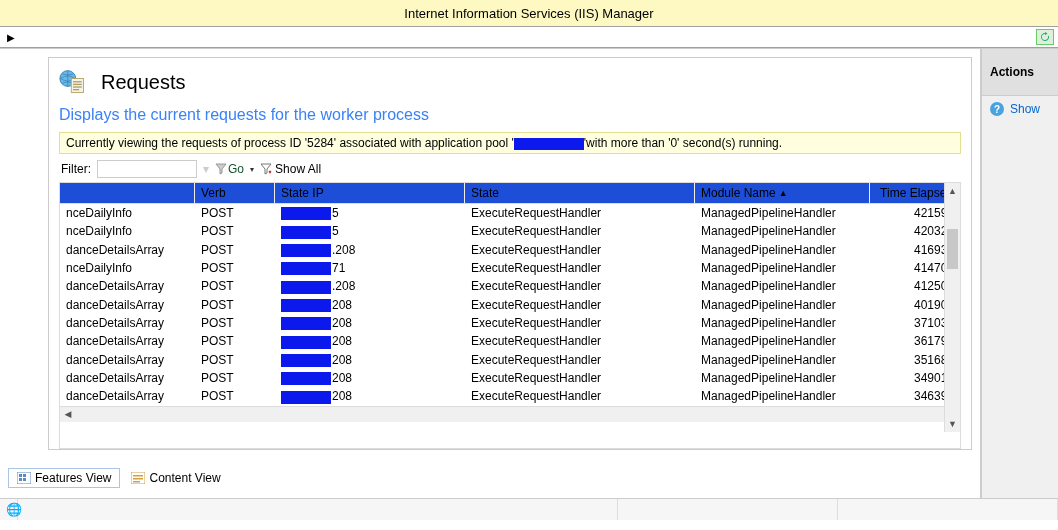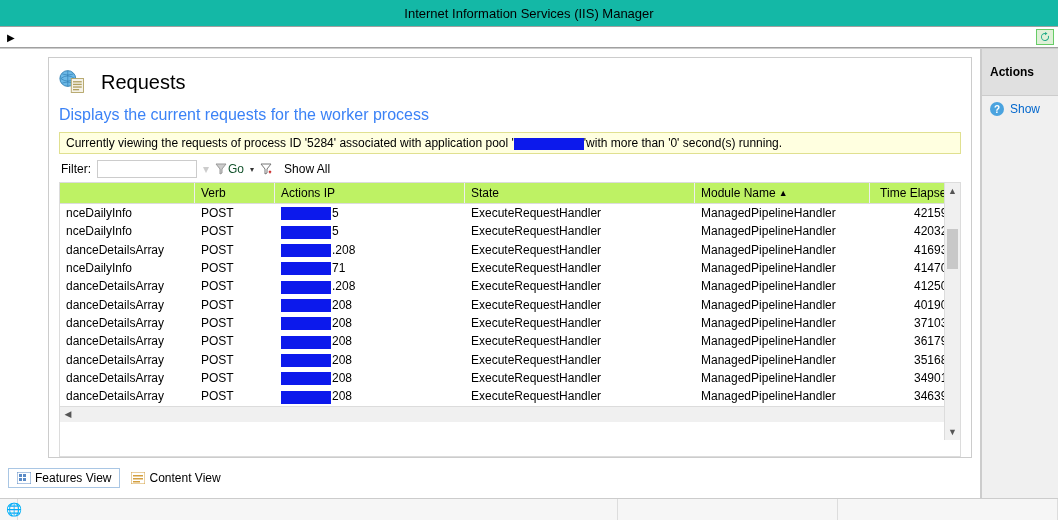--- a/index.html
+++ b/index.html
@@ -1,18 +1,18 @@
 <!DOCTYPE html>
 <html><head>
 <meta charset="utf-8">
 <style>
 * { box-sizing: border-box; margin: 0; padding: 0; }
 body { font-family: "Segoe UI", Tahoma, sans-serif; font-size: 12px; background: #fff; width: 1058px; height: 530px; overflow: hidden; color: #000; }
 
-.titlebar { background: #14b8a6; height: 26px; display: flex; align-items: center; justify-content: center; color: #000; font-size: 13px; }
+.titlebar { background: #fef9c3; height: 26px; display: flex; align-items: center; justify-content: center; color: #000; font-size: 13px; }
 
 .address-row { height: 22px; border-top: 1px solid #a0a0a0; border-bottom: 1px solid #a0a0a0; display: flex; align-items: center; padding: 0 4px; background: #fff; position: relative; }
 .address-arrow { font-size: 10px; color: #000; padding: 0 3px; }
 .refresh-btn { position: absolute; right: 4px; top: 2px; width: 18px; height: 16px; background: #dff0d8; border: 1px solid #6c6; display: flex; align-items: center; justify-content: center; font-size: 10px; color: #090; }
 
 .workspace { display: flex; height: 450px; background: #fff; border-top: 1px solid #ccc; }
 .main-area { flex: 1; display: flex; flex-direction: column; padding: 8px; border-right: 1px solid #ccc; }
 .content-panel { flex: 1; background: #fff; border: 1px solid #ccc; padding: 10px 10px 0 10px; display: flex; flex-direction: column; overflow: hidden; margin-left: 40px; }
 
 .page-head { display: flex; align-items: center; gap: 14px; margin-bottom: 10px; }
@@ -21,48 +21,48 @@
 
 .page-desc { font-size: 16px; color: #3b82f6; margin-bottom: 8px; }
 
 .info-bar { background: #ffffe0; border: 1px solid #e0e090; padding: 3px 6px; font-size: 12px; margin-bottom: 6px; }
 .info-bar .redact { display: inline-block; width: 70px; height: 12px; background: #0c19ec; vertical-align: middle; }
 
 .filter-row { display: flex; align-items: center; gap: 6px; font-size: 12px; margin-bottom: 4px; padding-left: 2px; }
 .filter-input { width: 100px; height: 18px; border: 1px solid #ccc; background: #fff; }
 .filter-go { display: flex; align-items: center; gap: 1px; color: #14532d; }
 .filter-go svg, .showall svg { display: block; }
-.showall { display: flex; align-items: center; gap: 12px; color: #000; }
+.showall { display: flex; align-items: center; gap: 3px; color: #000; }
 .dropdown-caret { font-size: 8px; color: #333; }
 
 .grid-wrap { position: relative; flex: 1; display: flex; flex-direction: column; border: 1px solid #dcdcdc; overflow: hidden; }
 .grid-head, .grid-row { display: flex; }
 .grid-head { border-bottom: 1px solid #dcdcdc; }
-.grid-head .cell { background: #bef264; border-right: 1px solid #eee; padding: 3px 6px; font-size: 12px; display: flex; align-items: center; gap: 3px; }
+.grid-head .cell { background: #1d4ed8; border-right: 1px solid #eee; padding: 3px 6px; font-size: 12px; display: flex; align-items: center; gap: 3px; }
 .grid-body { overflow: hidden; }
 .grid-row .cell { padding: 2px 6px; font-size: 12px; white-space: nowrap; overflow: hidden; }
 .cell.c-url   { width: 135px; }
 .cell.c-verb  { width: 80px; }
 .cell.c-ip    { width: 190px; }
 .cell.c-state { width: 230px; }
 .cell.c-mod   { width: 175px; }
 .cell.c-time  { width: 90px; text-align: right; justify-content: flex-end; }
 .ip-redact { display: inline-block; width: 50px; height: 13px; background: #0c19ec; vertical-align: middle; margin-right: 1px; }
 .sort-ind { font-size: 9px; }
 
 .vscroll { position: absolute; right: 0; top: 0; bottom: 16px; width: 16px; background: #f0f0f0; border-left: 1px solid #dcdcdc; display: flex; flex-direction: column; }
 .vscroll .arrow { height: 16px; display: flex; align-items: center; justify-content: center; font-size: 9px; color: #555; }
 .vscroll .track { flex: 1; position: relative; }
 .vscroll .thumb { position: absolute; top: 30px; left: 2px; right: 2px; height: 40px; background: #c8c8c8; }
 
 .hscroll { height: 16px; background: #f0f0f0; border-top: 1px solid #dcdcdc; display: flex; }
 .hscroll .arrow { width: 16px; display: flex; align-items: center; justify-content: center; font-size: 9px; color: #555; }
 .hscroll .track { flex: 1; position: relative; }
 
-.view-tabs { display: flex; gap: 2px; margin-top: 8px; padding: 2px 0; }
+.view-tabs { display: flex; gap: 2px; margin-top: 16px; padding: 2px 0; }
 .view-tab { display: flex; align-items: center; gap: 4px; padding: 2px 8px; font-size: 12px; border: 1px solid transparent; }
 .view-tab.active { background: #fff; border: 1px solid #a9c6e4; }
 
 .actions-pane { width: 110px; background: #f0f0f0; border-left: 1px solid #ccc; }
 .actions-head { background: #e0e0e0; border-bottom: 1px solid #ccc; padding: 16px 8px; font-weight: bold; font-size: 12px; }
 .actions-body { padding: 6px 8px; }
 .help-link { color: #0066cc; display: flex; align-items: center; gap: 6px; }
 .help-icon { width: 14px; height: 14px; border-radius: 50%; background: #4aa3df; color: #fff; font-size: 10px; display: flex; align-items: center; justify-content: center; font-weight: bold; }
 
 .statusbar { height: 22px; border-top: 1px solid #ccc; background: #f6f6f6; display: flex; }
@@ -130,21 +130,21 @@
 
       <div class="grid-wrap">
         <div class="grid-head">
           <div class="cell c-url">
               <span></span>
             </div>
           <div class="cell c-verb">
               <span>Verb</span>
             </div>
           <div class="cell c-ip">
-              <span>Actions IP</span>
+              <span>State IP</span>
             </div>
           <div class="cell c-state">
               <span>State</span>
             </div>
           <div class="cell c-mod">
               <span>Module Name</span>
               <span class="sort-ind">▲</span>
             </div>
           <div class="cell c-time">
               <span>Time Elapsed</span>

